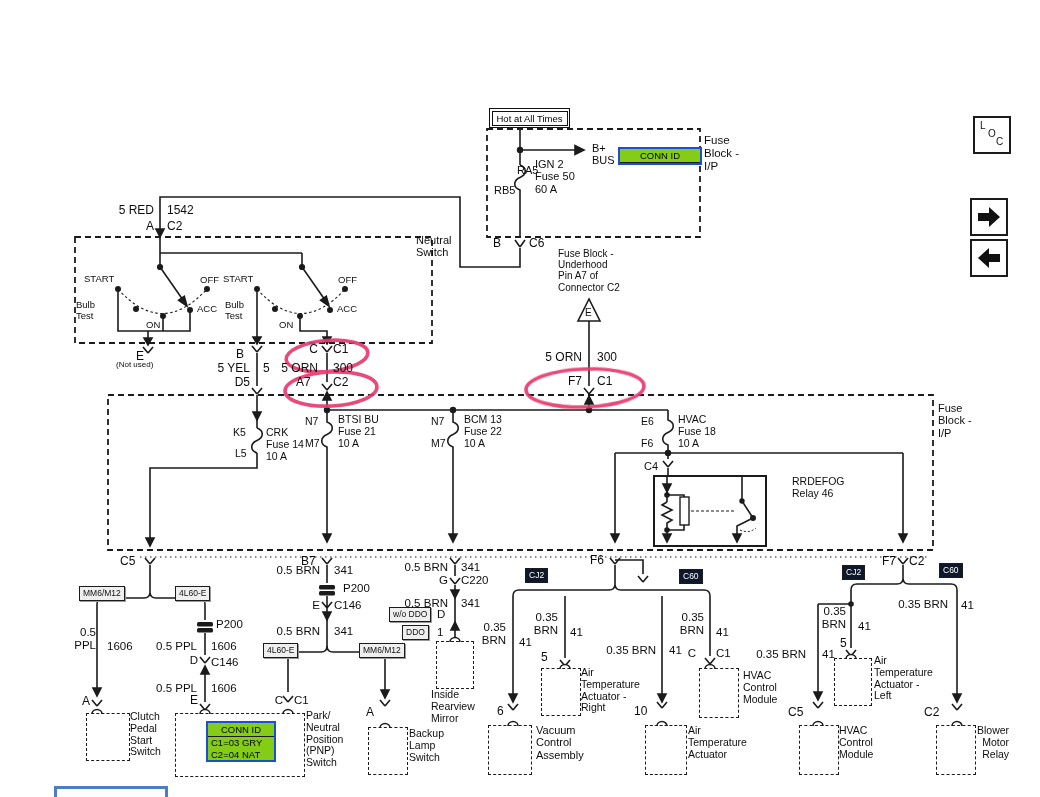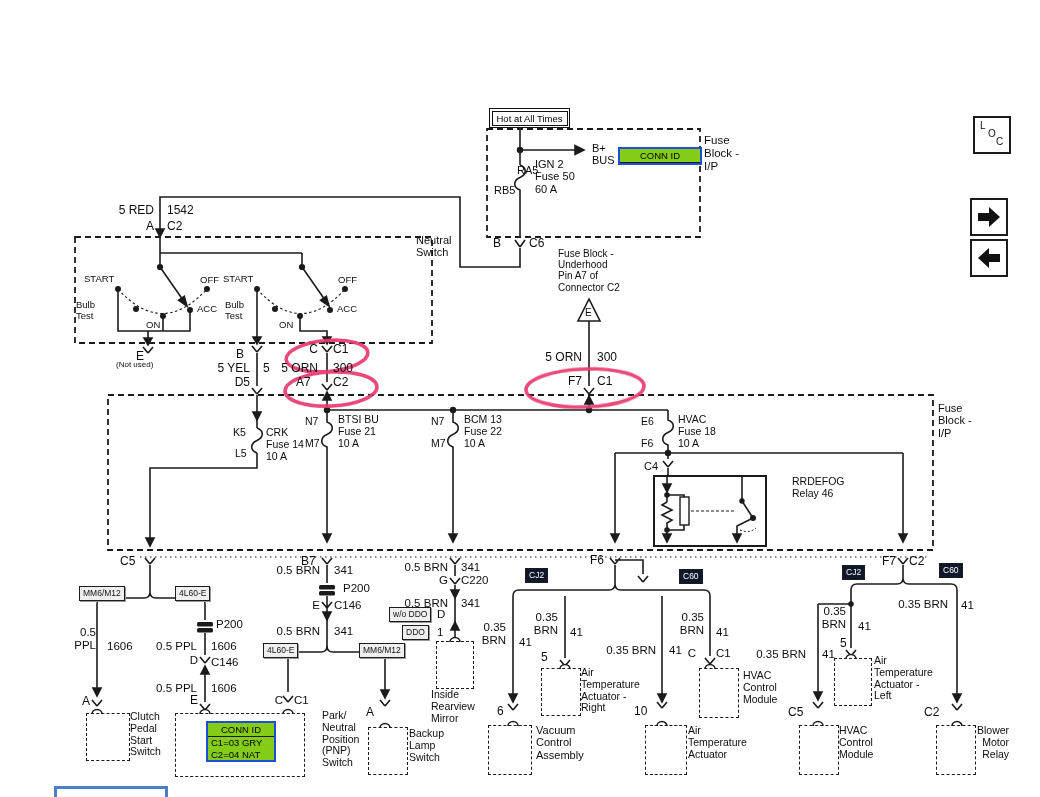--- a/index.html
+++ b/index.html
@@ -330,21 +330,21 @@
 Start
 Switch</span>
       <span class="lbl" style="left: 216px; top: 618px; font-size: 11.5px;">P200</span>
       <span class="lbl" style="left: 143px; top: 640px; font-size: 11.5px; width: 54px; text-align: right;">0.5 PPL</span>
       <span class="lbl" style="left: 211px; top: 640px; font-size: 11.5px;">1606</span>
       <span class="lbl" style="left: 186px; top: 654px; font-size: 11.5px; width: 12px; text-align: right;">D</span>
       <span class="lbl" style="left: 211px; top: 656px; font-size: 11.5px;">C146</span>
       <span class="lbl" style="left: 143px; top: 682px; font-size: 11.5px; width: 54px; text-align: right;">0.5 PPL</span>
       <span class="lbl" style="left: 211px; top: 682px; font-size: 11.5px;">1606</span>
       <span class="lbl" style="left: 190px; top: 694px; font-size: 12px;">E</span>
-      <span class="lbl" style="left: 306px; top: 710px; font-size: 10.5px; padding-left: 16px;">Park/
+      <span class="lbl" style="left: 306px; top: 710px; font-size: 10.5px;">Park/
 Neutral
 Position
 (PNP)
 Switch</span>
       <span class="lbl" style="left: 366px; top: 706px; font-size: 12px;">A</span>
       <span class="lbl" style="left: 409px; top: 728px; font-size: 10.5px;">Backup
 Lamp
 Switch</span>
       <span class="lbl" style="left: 396px; top: 561px; font-size: 11.5px; width: 52px; text-align: right;">0.5 BRN</span>
       <span class="lbl" style="left: 461px; top: 561px; font-size: 11.5px;">341</span>

